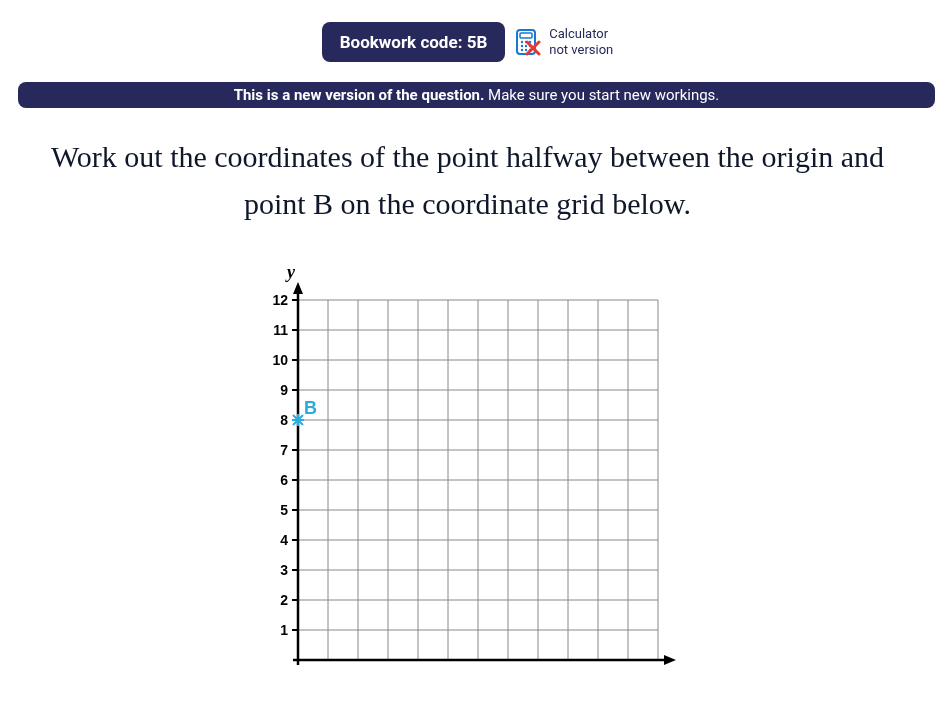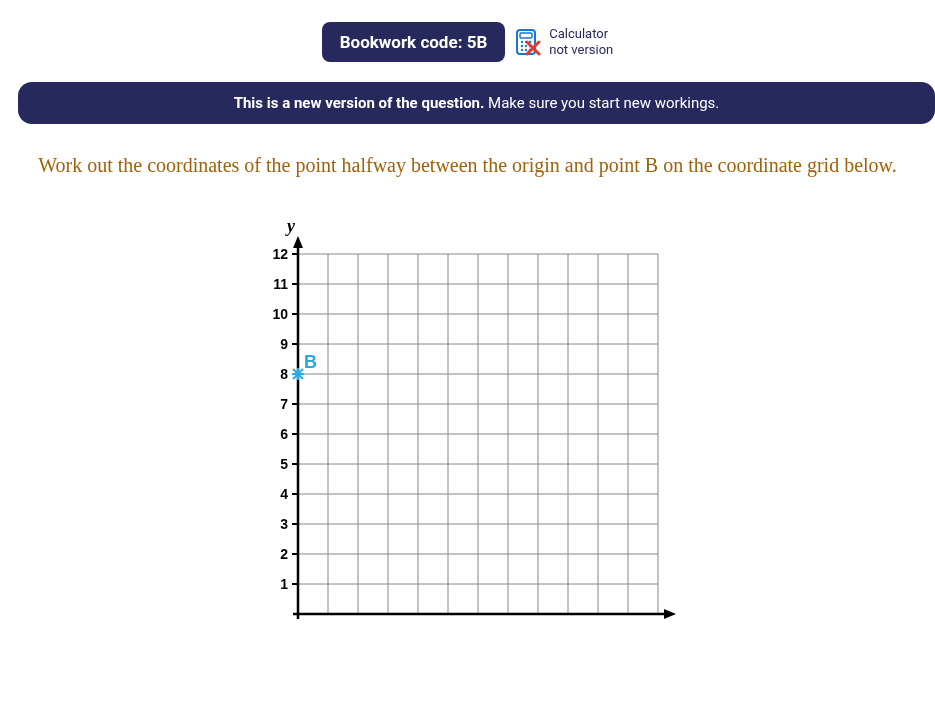--- a/index.html
+++ b/index.html
@@ -39,28 +39,28 @@
     font-size: 13px;
     line-height: 1.2;
     color: #27285c;
   }
   .banner {
     margin: 8px 0 0 18px;
     background: #27285c;
     color: #fff;
     text-align: center;
     font-size: 15px;
-    padding: 12px 10px;
-    border-radius: 14px;
+    padding: 4px 10px;
+    border-radius: 8px;
   }
   .banner .bold { font-weight: 700; }
   .question {
     font-family: Georgia, 'Times New Roman', serif;
-    font-size: 20px;
-    color: #a16207;
+    font-size: 30px;
+    color: #0f172a;
     text-align: center;
     padding: 26px 30px 8px 30px;
     line-height: 1.55;
     font-weight: 400;
   }
   .question .mathvar {
     font-family: Georgia, serif;
     font-weight: 400;
   }
   .chart-wrap {

